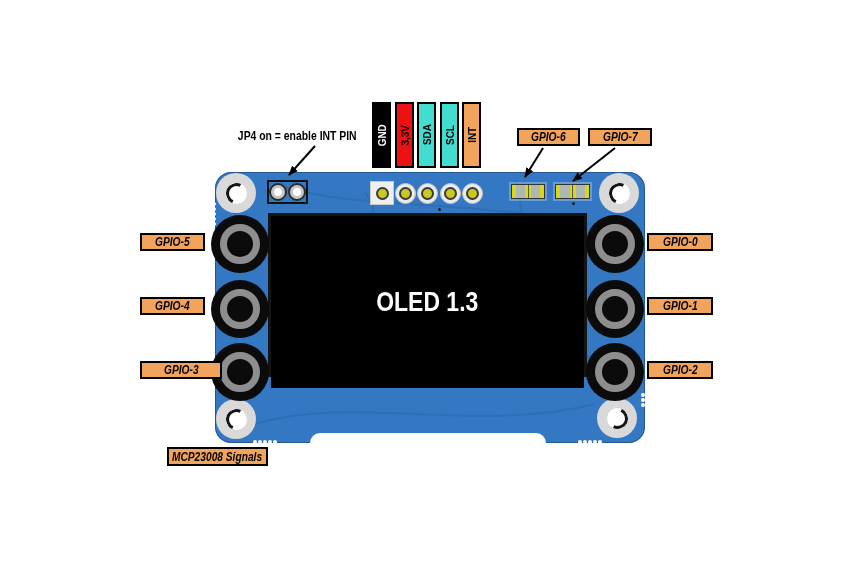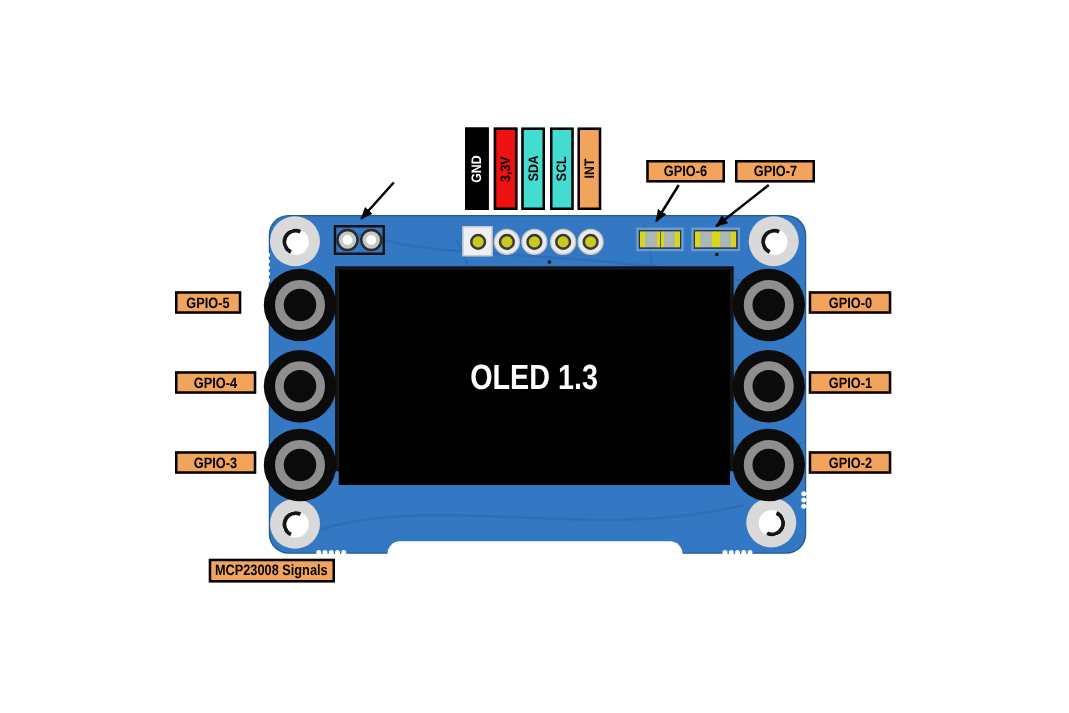--- a/index.html
+++ b/index.html
@@ -58,21 +58,21 @@
   .oled .screen span{color:#fff;font-weight:bold;font-size:28px;letter-spacing:0;
         transform:scaleX(.82);white-space:nowrap;}
 
   
   .btn{position:absolute;width:58px;height:58px;border-radius:50%;background:#0b0b0b;z-index:3;}
   .btn .ring{position:absolute;left:9px;top:9px;width:40px;height:40px;border-radius:50%;
        border:7px solid #8E8E8E;background:#0b0b0b;box-sizing:border-box;}
 
   
   .tag{position:absolute;height:18px;border:2px solid #000;box-sizing:border-box;z-index:5;
-       display:flex;align-items:flex-start;justify-content:center;}
+       display:flex;align-items:flex-end;justify-content:center;font-style:italic;}
   .tag span{font-weight:bold;font-size:12px;color:#000;transform:scaleX(.85);white-space:nowrap;}
 
   
   .note{position:absolute;left:228px;top:128px;width:138px;height:15px;z-index:5;
         display:flex;align-items:center;justify-content:center;}
   .note span{font-weight:bold;font-size:13px;color:#000;transform:scaleX(.8);white-space:nowrap;}
 
   
   .bar{position:absolute;top:102px;width:19px;height:66px;border:2px solid #000;
        box-sizing:border-box;z-index:5;display:flex;align-items:center;justify-content:center;}
@@ -202,20 +202,23 @@
   <div class="btn" style="left:586px;top:215px;">
       <div class="ring"></div>
     </div>
   <div class="btn" style="left:586px;top:280px;">
       <div class="ring"></div>
     </div>
   <div class="btn" style="left:586px;top:343px;">
       <div class="ring"></div>
     </div>
 
+  <div class="note">
+    <span>JP4 on = enable INT PIN</span>
+  </div>
 
   <div class="bar" style="left: 372px; background-color: rgb(0, 0, 0);">
     <span style="color: rgb(255, 255, 255);">GND</span>
     </div>
   <div class="bar" style="left: 395px; background-color: rgb(238, 17, 17);">
     <span style="color: rgb(0, 0, 0);">3,3V</span>
     </div>
   <div class="bar" style="left: 417px; background-color: rgb(67, 220, 209);">
     <span style="color: rgb(0, 0, 0);">SDA</span>
     </div>
@@ -226,27 +229,27 @@
     <span style="color: rgb(0, 0, 0);">INT</span>
     </div>
 
   <div class="tag" style="left: 517px; top: 128px; width: 63px; background-color: rgb(242, 164, 92);">
     <span>GPIO-6</span>
     </div>
   <div class="tag" style="left: 588px; top: 128px; width: 64px; background-color: rgb(242, 164, 92);">
     <span>GPIO-7</span>
     </div>
 
-  <div class="tag" style="left: 140px; top: 233px; width: 53px; background-color: rgb(242, 164, 92);">
+  <div class="tag" style="left: 140px; top: 233px; width: 65px; background-color: rgb(242, 164, 92);">
     <span>GPIO-5</span>
     </div>
   <div class="tag" style="left: 140px; top: 297px; width: 65px; background-color: rgb(242, 164, 92);">
     <span>GPIO-4</span>
     </div>
-  <div class="tag" style="left: 140px; top: 361px; width: 65px; background-color: rgb(242, 164, 92);">
+  <div class="tag" style="left: 140px; top: 361px; width: 82px; background-color: rgb(242, 164, 92);">
     <span>GPIO-3</span>
     </div>
 
   <div class="tag" style="left: 647px; top: 233px; width: 66px; background-color: rgb(242, 164, 92);">
     <span>GPIO-0</span>
     </div>
   <div class="tag" style="left: 647px; top: 297px; width: 66px; background-color: rgb(242, 164, 92);">
     <span>GPIO-1</span>
     </div>
   <div class="tag" style="left: 647px; top: 361px; width: 66px; background-color: rgb(242, 164, 92);">

